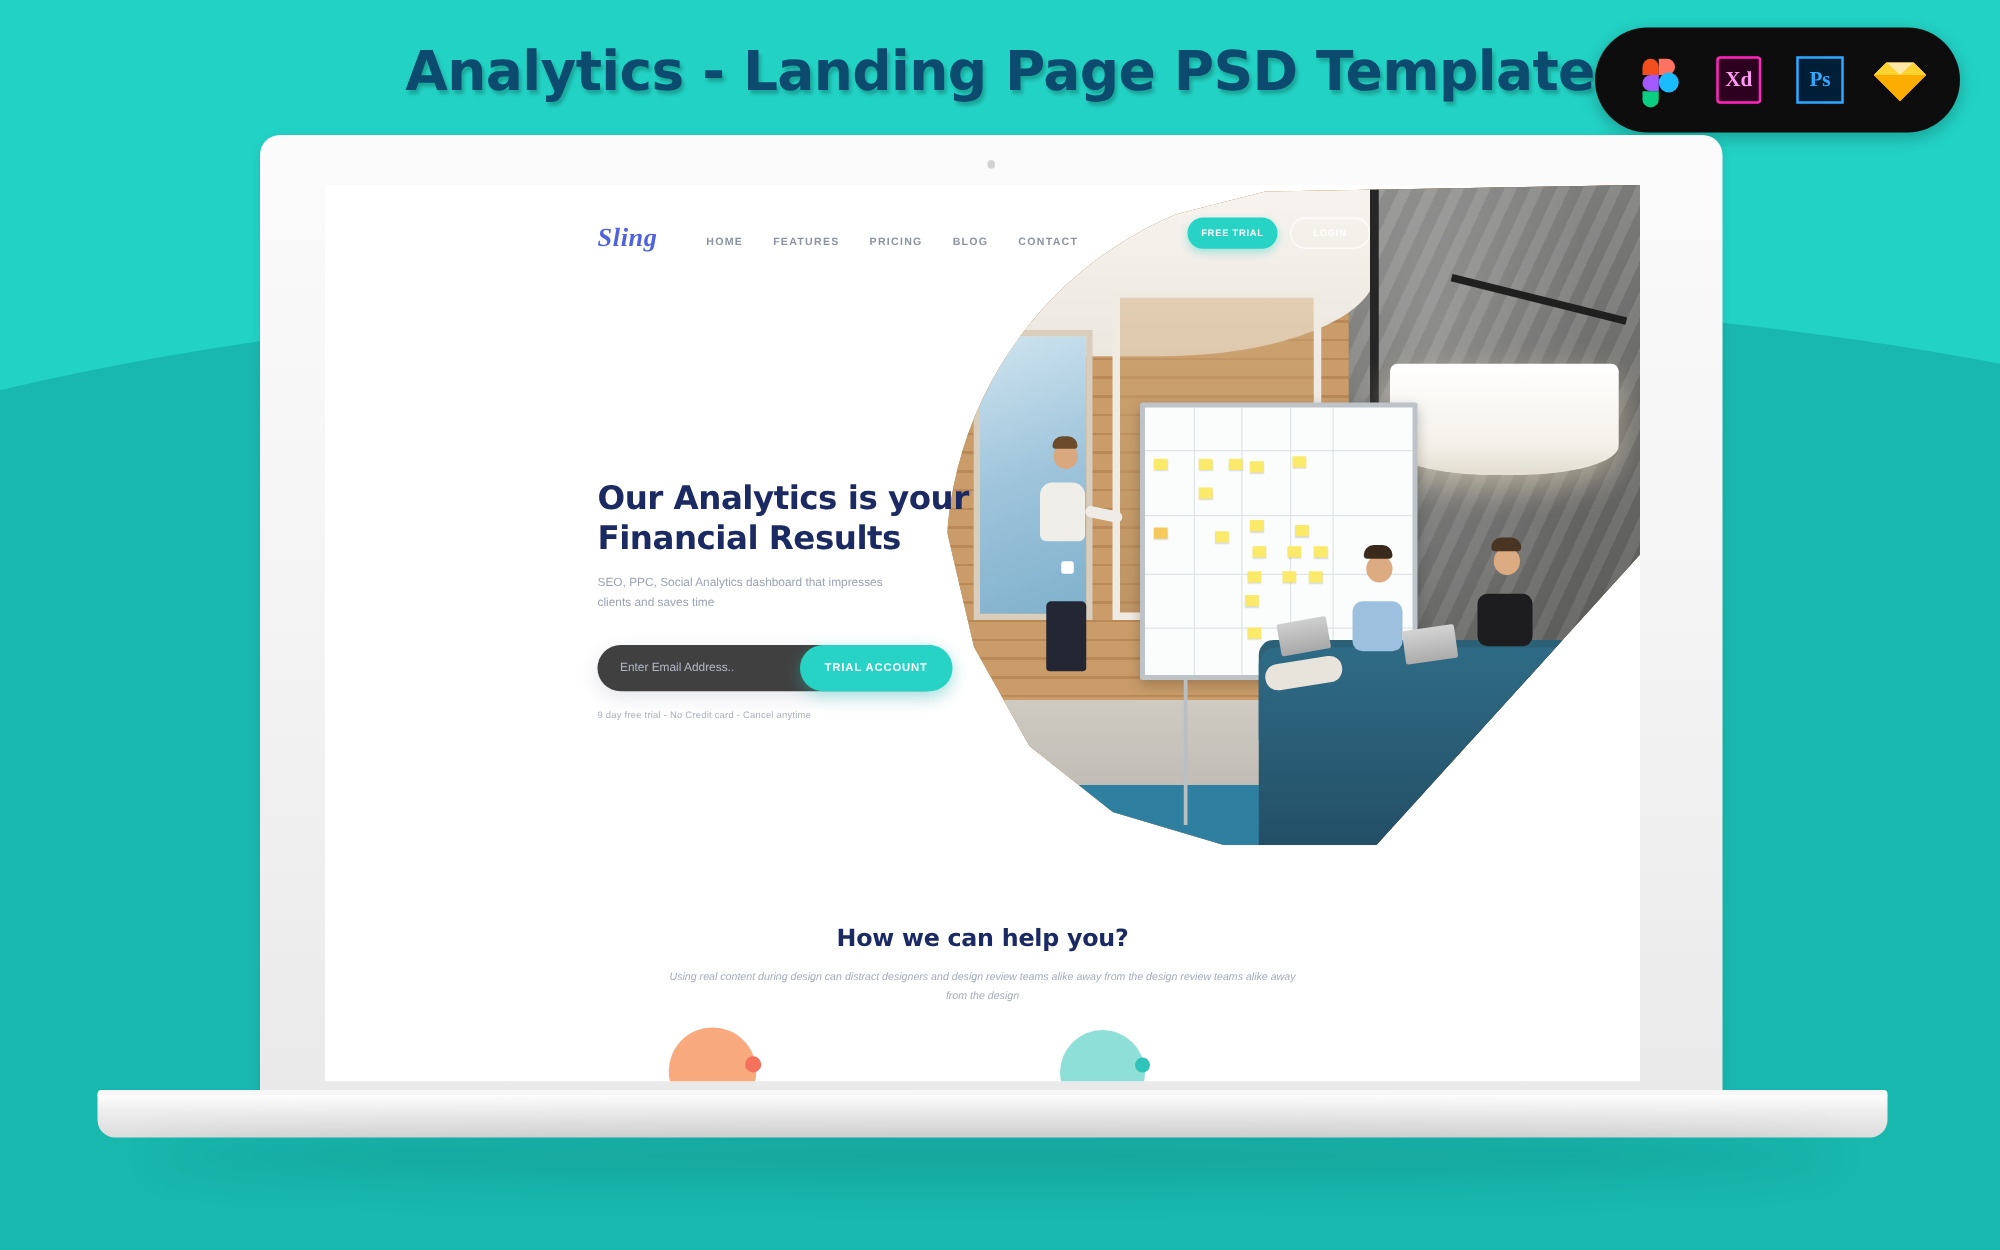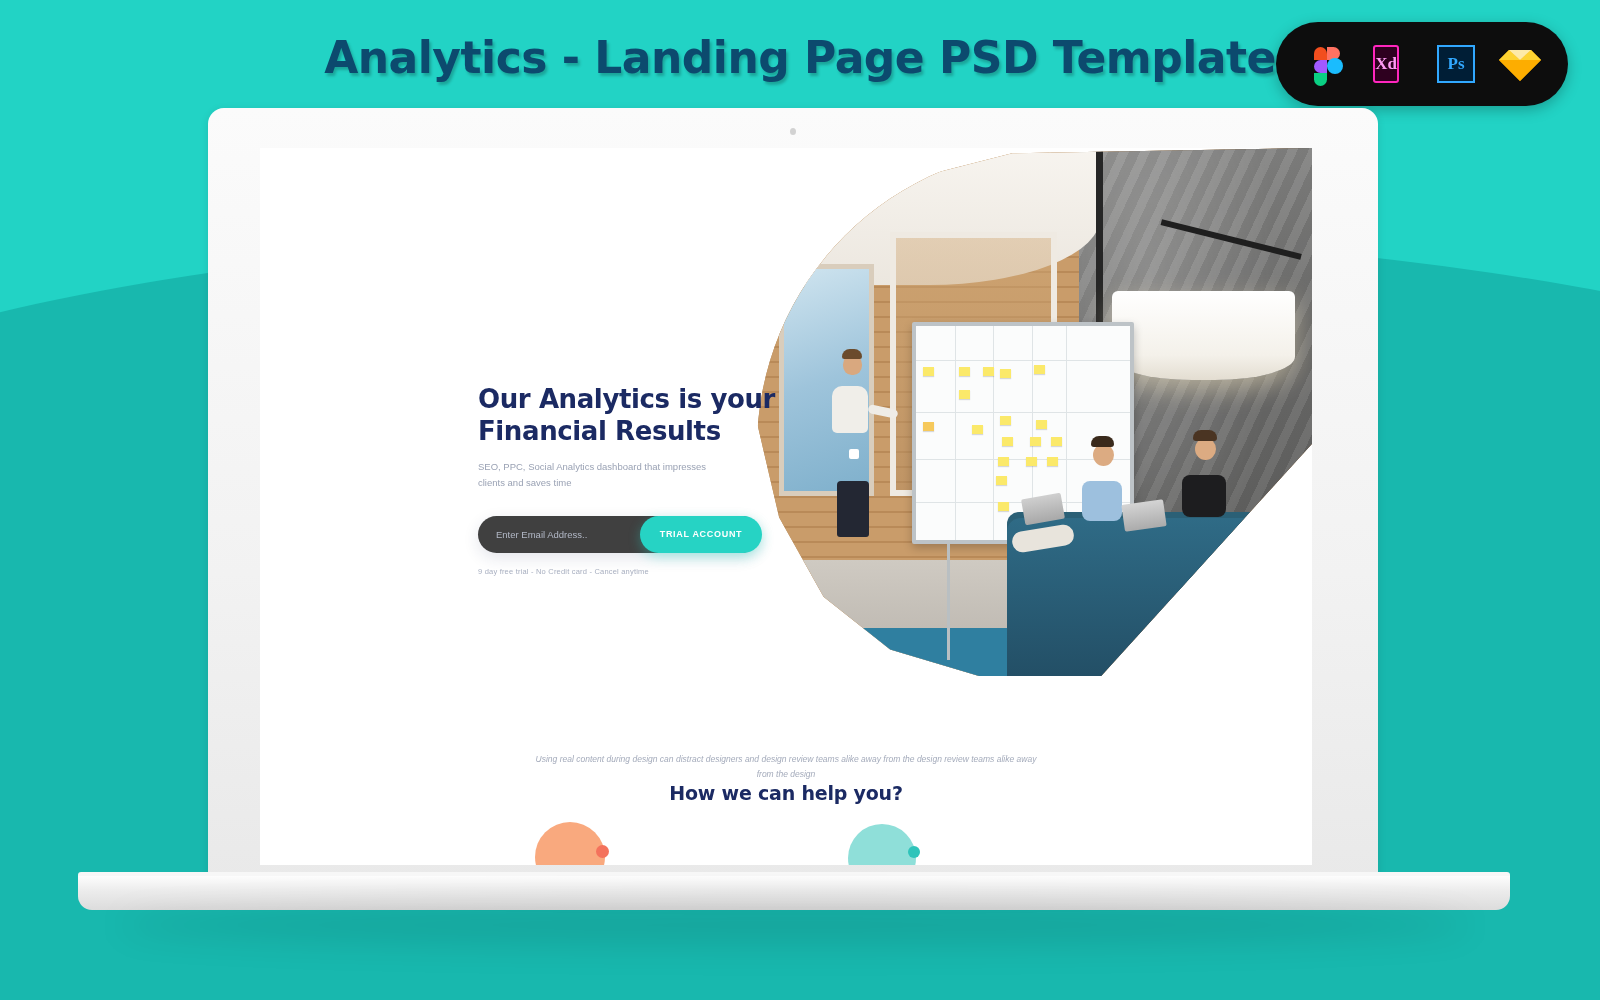--- a/index.html
+++ b/index.html
@@ -48,21 +48,21 @@
   
   .fig-d { position:absolute; width:13px; height:13px; }
   .fig-tl{ left:8px;  top:5px;  background:#f24e1e; border-radius:7px 7px 0 0;}
   .fig-tr{ left:21px; top:5px;  background:#ff7262; border-radius:0 7px 7px 0;}
   .fig-ml{ left:8px;  top:18px; background:#a259ff; border-radius:7px 0 0 7px;}
   .fig-mr{ left:21px; top:16px; width:16px;height:16px; background:#1abcfe; border-radius:50%;}
   .fig-bl{ left:8px;  top:31px; background:#0acf83; border-radius:0 0 7px 7px;}
 
   
   .xd-box {
-    position:absolute; left:3px; top:3px; width:26px; height:38px;
+    position:absolute; left:3px; top:3px; width:36px; height:38px;
     background:#2e001f; border:2px solid #ff26be; border-radius:3px;
     color:#ff9af4; font-size:17px; font-weight:bold;
     display:flex; align-items:center; justify-content:center;
     font-family:"Liberation Serif", serif;
   }
   
   .ps-box {
     position:absolute; left:3px; top:3px; width:38px; height:38px;
     background:#001e36; border:2px solid #31a8ff;
     color:#31a8ff; font-size:17px; font-weight:bold;
@@ -418,41 +418,53 @@
             <div class="ph" id="man2-hair"></div>
             <div class="ph" id="man2-lap"></div>
 
             <div class="ph" id="man3-body"></div>
             <div class="ph" id="man3-head"></div>
             <div class="ph" id="man3-hair"></div>
             <div class="ph" id="man3-lap"></div>
           </div>
         </div>
 
+        <div id="nav">
+          <div id="logo">Sling</div>
+          <div id="navlinks">
+            <span class="navlink">HOME</span>
+            <span class="navlink">FEATURES</span>
+            <span class="navlink">PRICING</span>
+            <span class="navlink">BLOG</span>
+            <span class="navlink">CONTACT</span>
+          </div>
+          <div id="btn-trial">FREE TRIAL</div>
+          <div id="btn-login">LOGIN</div>
+        </div>
 
         <div id="hero-copy">
           <div id="hero-title">
             <div>Our Analytics is your</div>
             <div>Financial Results</div>
           </div>
           <div id="hero-sub">SEO, PPC, Social Analytics dashboard that impresses clients and saves time</div>
 
           <div id="signup-form">
             <input id="email-input" type="text" placeholder="Enter Email Address.." style="">
             <button id="btn-create">TRIAL ACCOUNT</button>
           </div>
           <div id="fineprint">9 day free trial  -  No Credit card  -  Cancel anytime</div>
         </div>
 
         <div id="help">
+          <div id="help-title">How we can help you?</div>
           <div id="help-sub">
             <span>Using real content during design can distract designers and design review teams alike away from</span>
             <span>the design review teams alike away from the design</span>
           </div>
-          <div id="help-title">How we can help you?</div>
         </div>
         <div class="help-circle" id="circle-orange"></div>
         <div class="help-circle" id="circle-orange-dot"></div>
         <div class="help-circle" id="circle-teal"></div>
         <div class="help-circle" id="circle-teal-dot"></div>
 
       </div>
     </div>
   </div>
 

